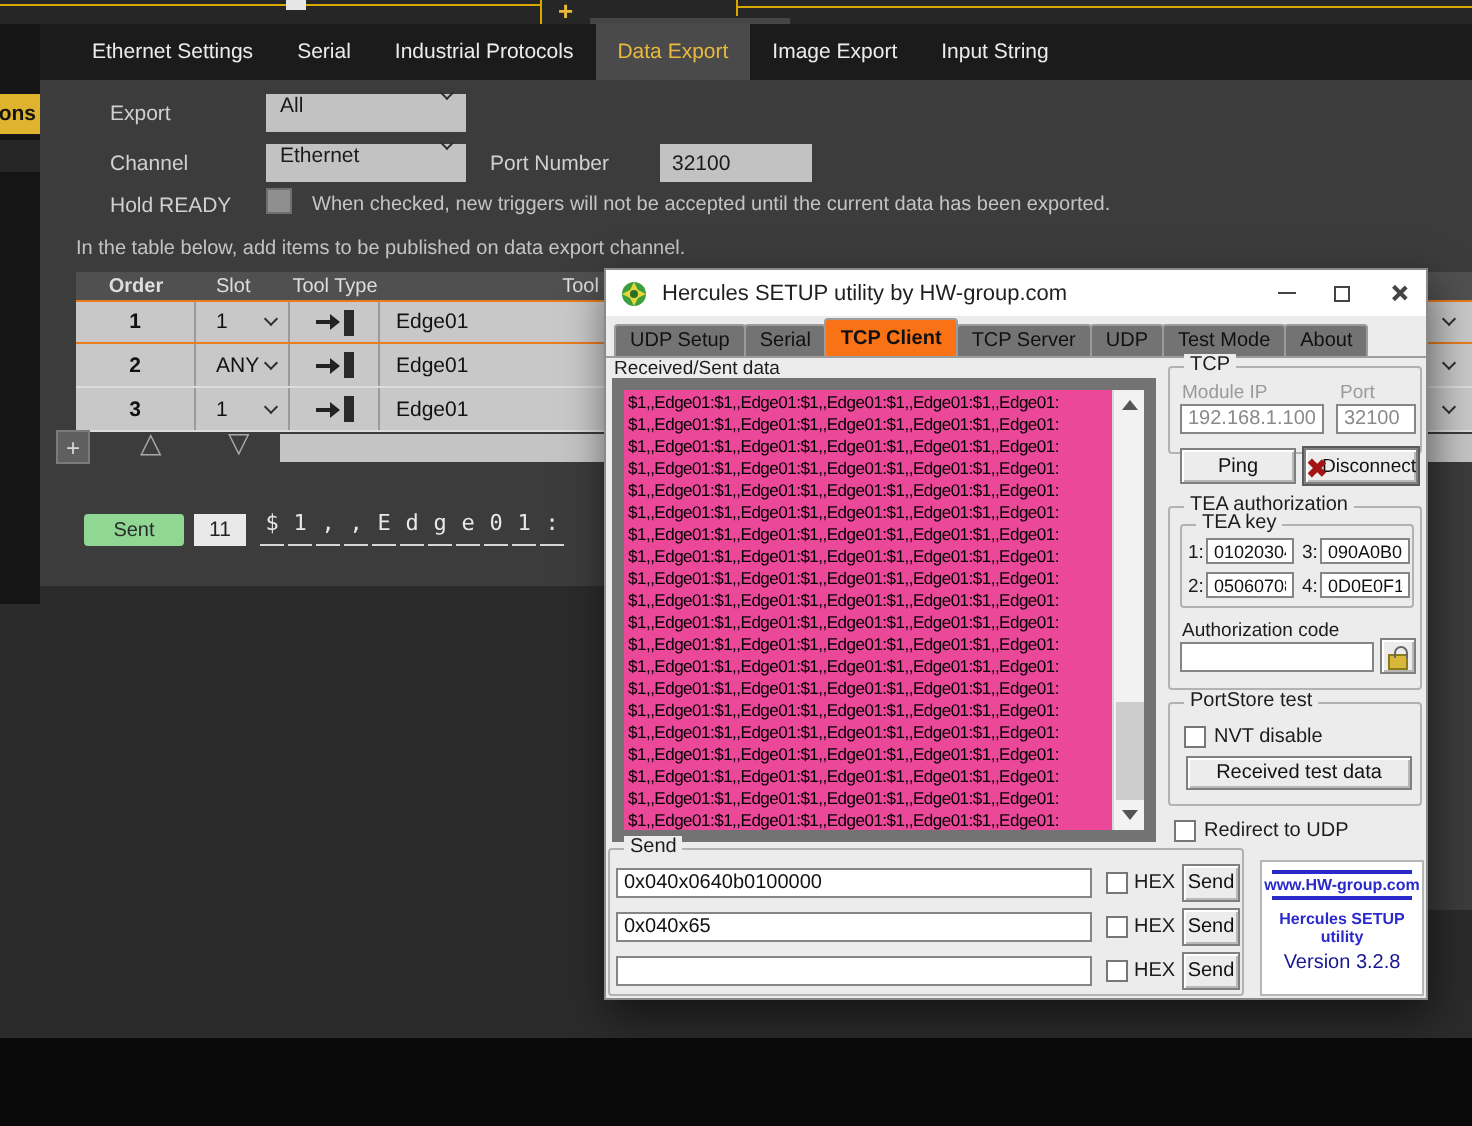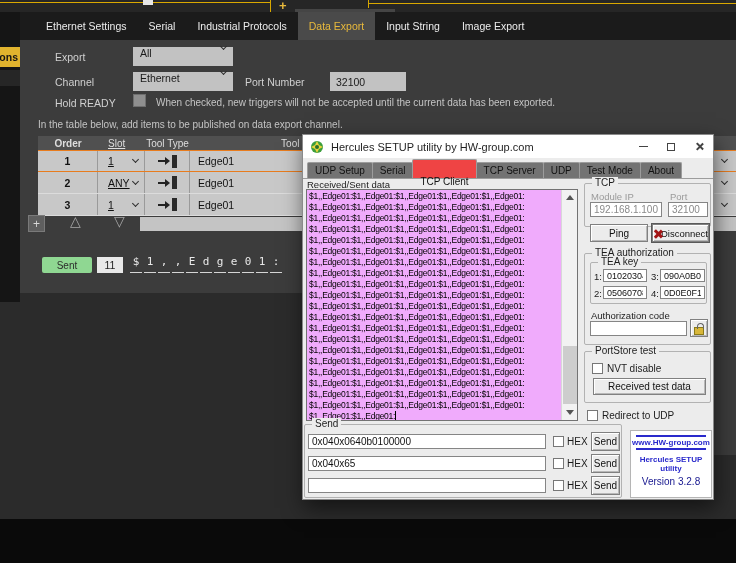--- a/index.html
+++ b/index.html
@@ -35,21 +35,21 @@
   .ddrop .chev{margin-left:auto;}
   .dfield{position:absolute;background:#c2c2c2;color:#1a1a1a;font-size:10.5px;display:flex;align-items:center;padding:0 6px;}
   .chev{width:5px;height:5px;border-right:1.5px solid #2e2e2e;border-bottom:1.5px solid #2e2e2e;transform:rotate(45deg);display:inline-block;margin-top:-3px;}
   .holdcb{position:absolute;left:133px;top:94px;width:13px;height:13px;background:#8f8f8f;border:1px solid #6f6f6f;}
 
   
   .thead{left:38px;top:136px;right:0;height:14px;background:#505050;display:flex;color:#dedede;font-size:10px;align-items:center;}
   .trow{position:absolute;left:38px;right:0;height:22px;background:#c8c8c8;display:flex;color:#111;font-size:10.5px;align-items:stretch;border-bottom:1px solid #dcdcdc;}
   .trow.sel{border-top:1px solid #e87c1e;border-bottom:1px solid #e87c1e;}
   .c1{width:60px;display:flex;align-items:center;justify-content:center;border-right:1px solid #9a9a9a;font-weight:bold;}
-  .c2{width:47px;display:flex;align-items:center;padding-left:10px;border-right:1px solid #9a9a9a;text-decoration:underline;}
+  .c2{width:47px;display:flex;align-items:center;padding-left:10px;border-right:1px solid #9a9a9a;}
   .c2 .chev{margin-left:auto;margin-right:6px;}
   .c3{width:45px;display:flex;align-items:center;justify-content:center;border-right:1px solid #9a9a9a;}
   .c4{width:230px;display:flex;align-items:center;padding-left:8px;border-right:1px solid #9a9a9a;}
   .c5{flex:1;display:flex;align-items:center;justify-content:flex-end;padding-right:9px;}
   .thead .c1,.thead .c2,.thead .c3,.thead .c4{border-right:none;}
   .thead .c4{justify-content:center;padding-left:0;}
   .tool-icon{display:flex;align-items:center;gap:2px;}
   .tool-icon .stem{width:7px;height:2px;background:#222;position:relative;}
   .tool-icon .head{width:0;height:0;border-left:5px solid #222;border-top:4px solid transparent;border-bottom:4px solid transparent;margin-left:-2px;}
   .tool-icon .bar{width:5px;height:13px;background:#2a2a2a;}
@@ -71,26 +71,26 @@
   .min-glyph{width:9px;height:1px;background:#444;}
   .max-glyph{width:8px;height:8px;border:1px solid #444;}
   .xicon{position:relative;width:9px;height:9px;}
   .xicon:before,.xicon:after{content:"";position:absolute;left:4px;top:0;width:1.5px;height:9px;background:#444;}
   .xicon:before{transform:rotate(45deg);}
   .xicon:after{transform:rotate(-45deg);}
   .xicon.red:before,.xicon.red:after{background:#a31515;width:2.5px;height:10px;}
 
   .htabs{position:absolute;left:2px;top:23px;width:100%;height:20px;display:flex;align-items:flex-end;padding-left:2px;}
   .wtab{border:1px solid #9c9c9c;border-bottom:none;background:#737373;font-size:10px;color:#111;padding:2px 7px 2px 7px;margin-right:-1px;border-radius:2px 2px 0 0;height:16px;}
-  .wtab.active{background:#ef4444;height:19px;padding-top:16px;z-index:2;position:relative;}
+  .wtab.active{background:#f97316;height:19px;padding-top:4px;z-index:2;position:relative;font-weight:bold;}
   .htabline{position:absolute;left:0;top:43px;width:100%;height:1px;background:#9c9c9c;}
 
   .hlabel{position:absolute;font-size:9.5px;color:#1c1c1c;}
   .hlabel.gray{color:#9a9a9a;}
-  .databox{position:absolute;left:3px;top:54px;width:272px;height:232px;background:#f0abfc;border:1px solid #737373;overflow:hidden;}
+  .databox{position:absolute;left:3px;top:54px;width:272px;height:232px;background:#ec4899;border:6px solid #737373;overflow:hidden;}
   .datalines{position:absolute;left:2px;top:1px;right:17px;bottom:0;overflow:hidden;}
   .dataline{font-size:8.5px;line-height:11px;color:#000;white-space:nowrap;letter-spacing:-0.25px;}
   .caret{display:inline-block;width:1px;height:9px;background:#000;vertical-align:-1px;}
   .vscroll{position:absolute;right:0;top:0;width:16px;height:100%;background:#f2f2f2;border-left:1px solid #d8d8d8;}
   .varrow{position:absolute;left:0;width:16px;height:15px;display:flex;align-items:center;justify-content:center;background:#f2f2f2;}
   .tri-up{width:0;height:0;border-left:4px solid transparent;border-right:4px solid transparent;border-bottom:5px solid #555;}
   .tri-down{width:0;height:0;border-left:4px solid transparent;border-right:4px solid transparent;border-top:5px solid #555;}
   .vthumb{position:absolute;left:1px;width:14px;background:#cdcdcd;}
 
   .group{position:absolute;border:1px solid #b2b2b2;border-radius:2px;}
@@ -128,22 +128,22 @@
     <div class="topbar-whitefrag"></div>
     <div class="topbar-grayfrag"></div>
     <div class="topbar-plus">+</div>
   </div>
 
   <div class="abs tabstrip">
     <div class="dtab">Ethernet Settings</div>
     <div class="dtab">Serial</div>
     <div class="dtab">Industrial Protocols</div>
     <div class="dtab active">Data Export</div>
+    <div class="dtab">Image Export</div>
     <div class="dtab">Input String</div>
-    <div class="dtab">Image Export</div>
   </div>
 
   <div class="abs sidebar"></div>
   <div class="abs sidetab">ions</div>
   <div class="abs sidetab2"></div>
 
   <div class="abs panel"></div>
   <div class="abs panel-strip-right"></div>
   <div class="abs blackband"></div>
 

